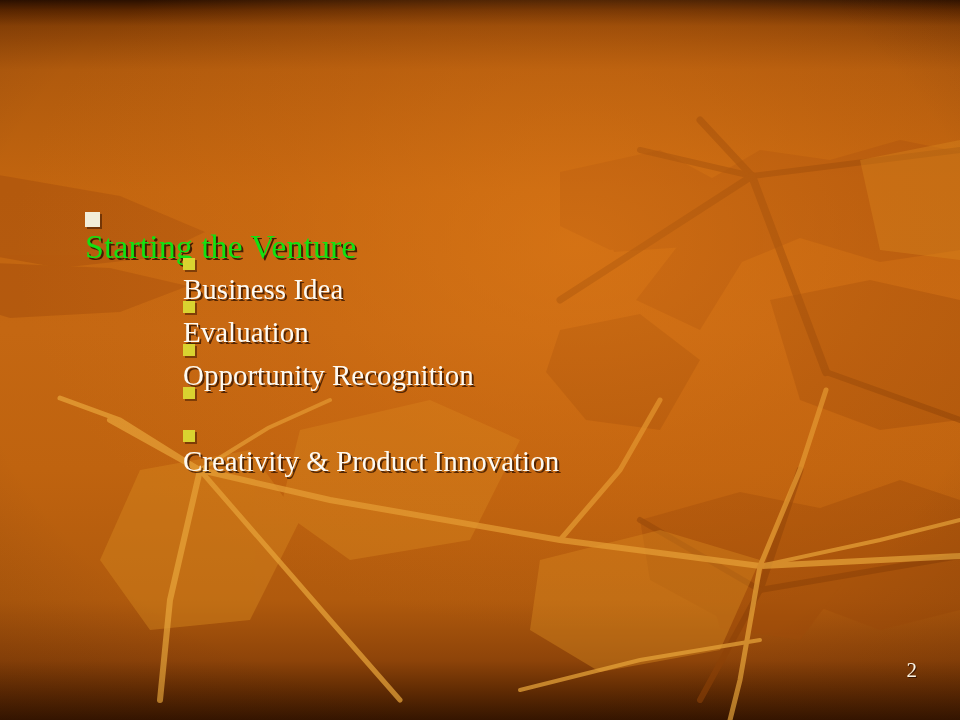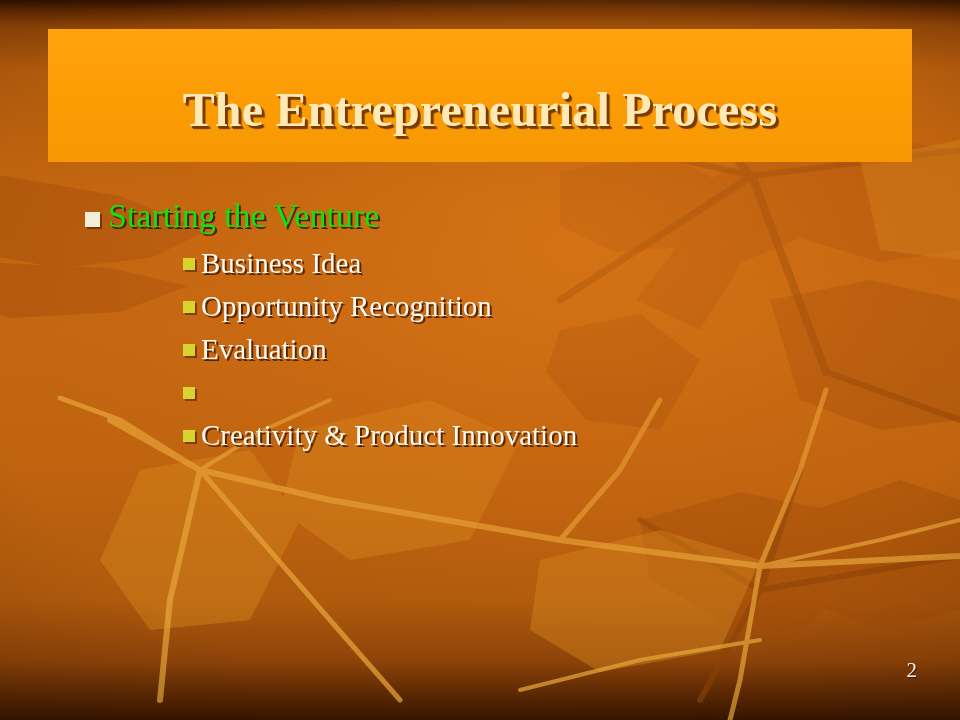--- a/index.html
+++ b/index.html
@@ -89,20 +89,21 @@
   #body {
     position: absolute;
     left: 0;
     top: 196px;
     width: 960px;
   }
   .bullet-row {
     display: flex;
     align-items: flex-start;
     white-space: nowrap;
+    flex-direction: column;
   }
   .lvl1 {
     padding-left: 85px;
     height: 48px;
   }
   .lvl2 {
     padding-left: 183px;
     height: 43px;
     font-family: Liberation Serif, serif;
   }
@@ -210,53 +211,50 @@
       <path d="M760,566 L800,470 L826,390" stroke-width="5"></path>
       <path d="M760,566 L880,540 L960,520" stroke-width="4"></path>
       <path d="M760,566 L740,680 L730,720" stroke-width="5"></path>
       <path d="M520,690 L640,660 L760,640" stroke-width="4"></path>
     </g>
   </svg>
 
   <div id="bg-glow" class="bg-layer"></div>
   <div id="bg-vignette" class="bg-layer"></div>
 
-  <div id="title-band">
-    <div id="title-text">The Entrepreneurial Process</div>
+
+  <div id="body">
+
+    <div class="bullet-row lvl1">
+      <span class="sq"></span>
+      <span class="txt">Starting the Venture</span>
+    </div>
+
+    <div class="bullet-row lvl2">
+      <span class="sq"></span>
+      <span class="txt">Business Idea</span>
+    </div>
+
+    <div class="bullet-row lvl2">
+      <span class="sq"></span>
+      <span class="txt">Evaluation</span>
+    </div>
+
+    <div class="bullet-row lvl2">
+      <span class="sq"></span>
+      <span class="txt">Opportunity Recognition</span>
+    </div>
+
+    <div class="bullet-row lvl2">
+      <span class="sq"></span>
+    </div>
+
+    <div class="bullet-row lvl2">
+      <span class="sq"></span>
+      <span class="txt">Creativity &amp; Product Innovation</span>
+    </div>
+
+
   </div>
 
-  <div id="body">
-
-    <div class="bullet-row lvl1">
-      <span class="sq"></span>
-      <span class="txt">Starting the Venture</span>
-    </div>
-
-    <div class="bullet-row lvl2">
-      <span class="sq"></span>
-      <span class="txt">Business Idea</span>
-    </div>
-
-    <div class="bullet-row lvl2">
-      <span class="sq"></span>
-      <span class="txt">Opportunity Recognition</span>
-    </div>
-
-    <div class="bullet-row lvl2">
-      <span class="sq"></span>
-      <span class="txt">Evaluation</span>
-    </div>
-
-    <div class="bullet-row lvl2">
-      <span class="sq"></span>
-    </div>
-
-    <div class="bullet-row lvl2">
-      <span class="sq"></span>
-      <span class="txt">Creativity &amp; Product Innovation</span>
-    </div>
-
-
-  </div>
-
   <div id="page-number">2</div>
 
 </div>
 
 </body></html>

